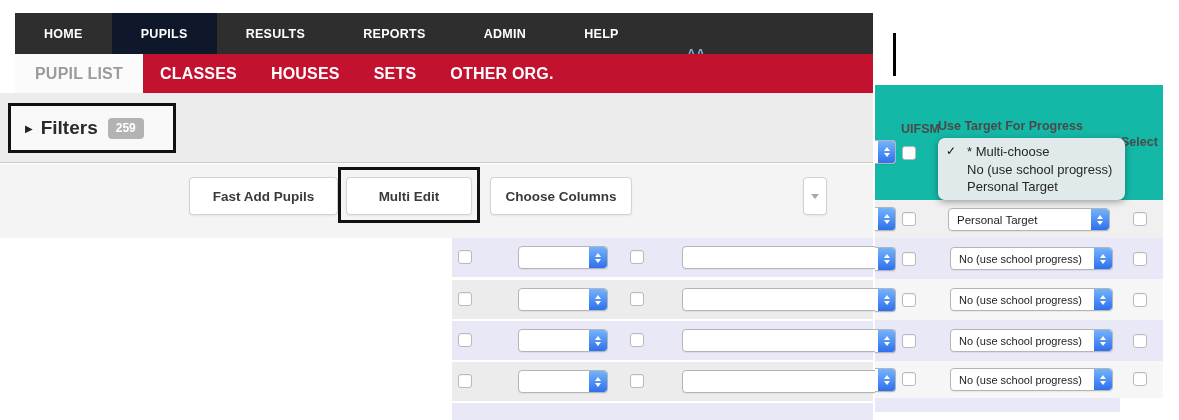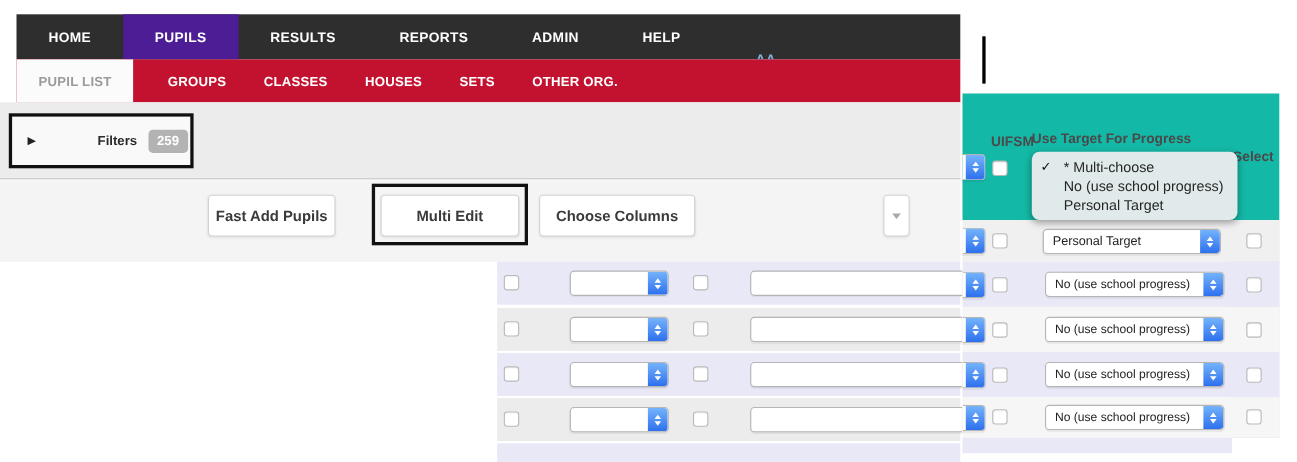--- a/index.html
+++ b/index.html
@@ -10,43 +10,43 @@
   }
   
   .topnav {
     position:absolute; left:15px; top:13px; width:858px; height:41px;
     background:#2e2e2e; display:flex; align-items:stretch;
   }
   .topnav-item {
     display:flex; align-items:center; padding:0 29px;
     color:#fff; font-size:12.5px; font-weight:bold; letter-spacing:.3px; cursor:pointer;text-align:center;
   }
-  .topnav-item.active { background:#4c1d95; }
+  .topnav-item.active { background:#0f172a; }
   .topnav-item.alt { color:#85aed6; }
   
   .subnav {
     position:absolute; left:15px; top:54px; width:858px; height:39px;
     background:#c3122f; display:flex; align-items:stretch;
   }
   .subnav-item {
     display:flex; align-items:center; padding:0 17px;
-    color:#fff; font-size:12px; font-weight:bold; letter-spacing:.2px; cursor:pointer;
+    color:#fff; font-size:16px; font-weight:bold; letter-spacing:.2px; cursor:pointer;
   }
   .subnav-item.active { background:#fbfbfb; color:#9b9b9b; padding:0 20px; }
   
   .filterband {
     position:absolute; left:0; top:93px; width:873px; height:70px;
     background:#ececec; border-bottom:1px solid #c9c9c9;
   }
   .filters-box {
     position:absolute; left:8px; top:103px; width:168px; height:50px;
     border:3px solid #111; background:#f9f9f9; display:flex; align-items:center;
   }
   .filters-arrow { color:#222; font-size:10px; margin:0 8px 0 14px; }
-  .filters-label { font-size:12px; font-weight:bold; color:#2b2b2b;margin-left:48px; }
+  .filters-label { font-size:19px; font-weight:bold; color:#2b2b2b; }
   .filters-badge {
     margin-left:10px; background:#b3b3b3; color:#fff; font-size:12px; font-weight:bold;
     border-radius:4px; padding:3px 8px 4px;
   }
   
   .btnzone { position:absolute; left:0; top:164px; width:873px; height:74px; background:#f4f4f4; }
   .btn {
     position:absolute; top:13px; height:38px; background:#fff; border:1px solid #d2d2d2;
     border-radius:4px; box-shadow:0 1px 2px rgba(0,0,0,.07);
     display:flex; align-items:center; justify-content:center;
@@ -113,36 +113,35 @@
     <div class="topnav-item active">PUPILS</div>
     <div class="topnav-item">RESULTS</div>
     <div class="topnav-item">REPORTS</div>
     <div class="topnav-item">ADMIN</div>
     <div class="topnav-item">HELP</div>
     <div class="topnav-item alt" style="margin-left:10px;margin-top:40px;">AA</div>
   </div>
 
   <div class="subnav">
     <div class="subnav-item active">PUPIL LIST</div>
-    <div class="subnav-item" style="margin-left:14px;">GROUPS</div>
     <div class="subnav-item">CLASSES</div>
     <div class="subnav-item">HOUSES</div>
     <div class="subnav-item">SETS</div>
     <div class="subnav-item">OTHER ORG.</div>
   </div>
 
   <div class="filterband"></div>
   <div class="filters-box annot-highlight">
     <span class="filters-arrow">▶</span>
     <span class="filters-label">Filters</span>
     <span class="filters-badge">259</span>
   </div>
 
   <div class="btnzone">
-    <div class="btn" style="left:189px; width:116px;">Fast Add Pupils</div>
+    <div class="btn" style="left:189px; width:149px;">Fast Add Pupils</div>
     <div class="btn" style="left:346px; width:126px;">Multi Edit</div>
     <div class="btn" style="left:490px; width:142px;">Choose Columns</div>
     <div class="btn" style="left:803px; width:24px;">
       <span class="caret-down"></span>
     </div>
   </div>
 
   <div class="annot-box" style="left:338px; top:167px; width:142px; height:56px;"></div>
 
   <div class="lrow lavender" style="top:238px;">

